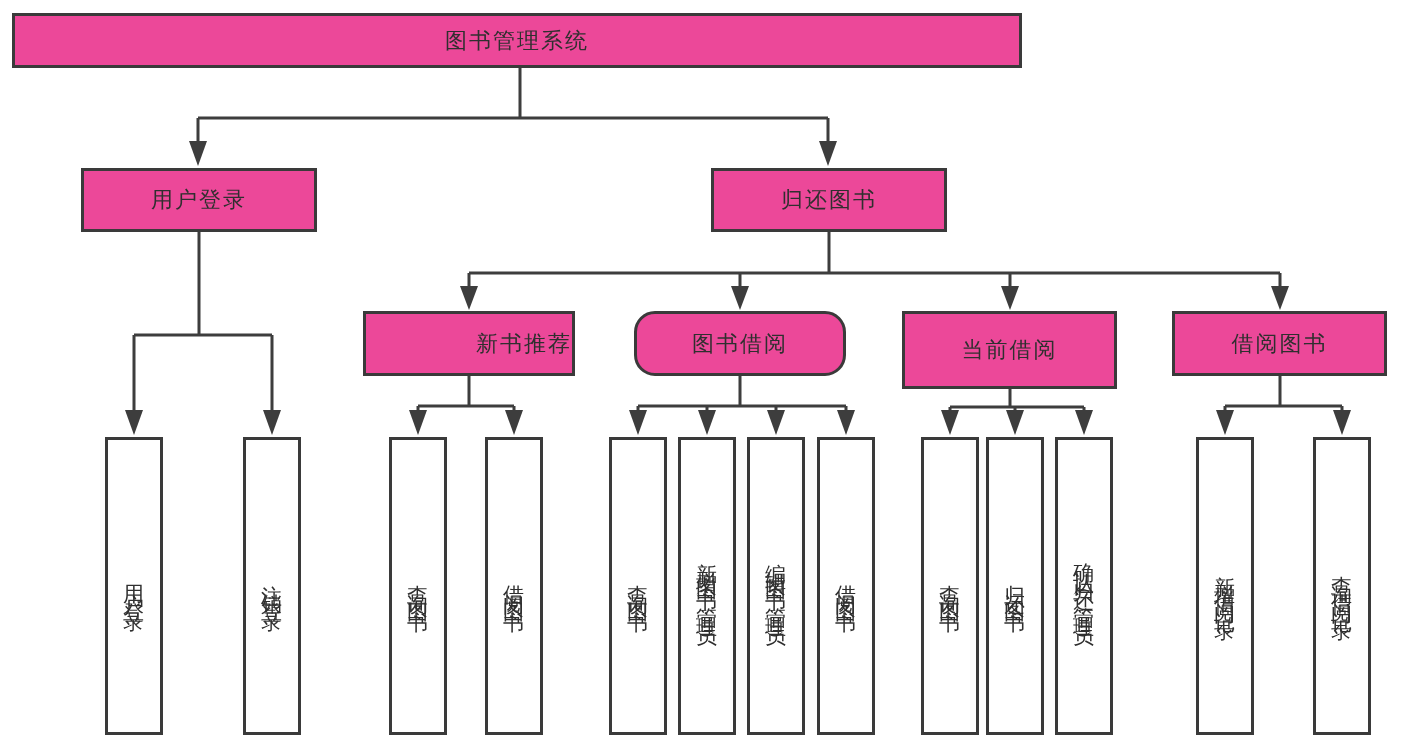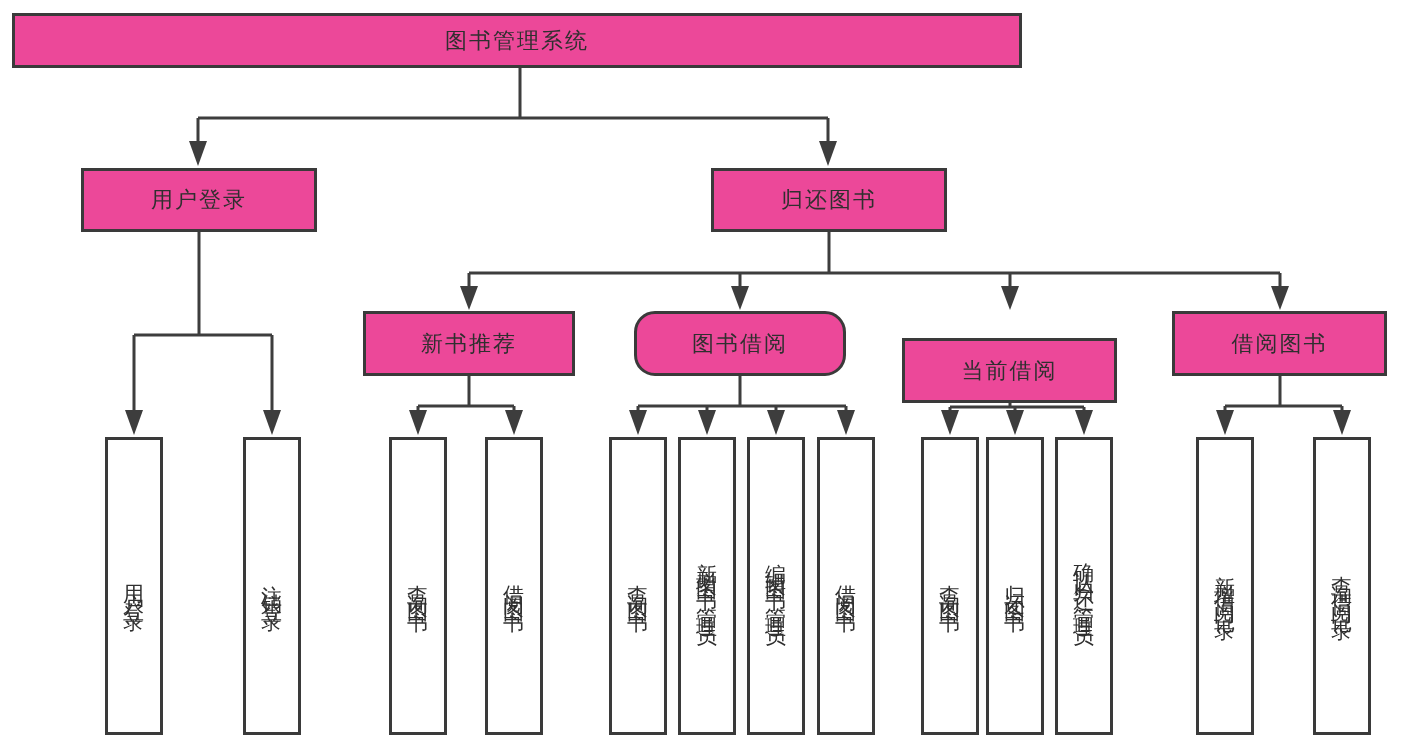--- a/index.html
+++ b/index.html
@@ -81,27 +81,27 @@
     <span>图书管理系统</span>
   </div>
 
   <div class="node" style="left:81px;top:168px;width:236px;height:64px;">
     <span>用户登录</span>
   </div>
   <div class="node" style="left:711px;top:168px;width:236px;height:64px;">
     <span>归还图书</span>
   </div>
 
-  <div class="node" style="left:363px;top:311px;width:212px;height:65px;">
+  <div class="node" style="left:363px;top:311px;width:212px;height:65px;justify-content:flex-end;">
     <span>新书推荐</span>
   </div>
   <div class="node" style="left:634px;top:311px;width:212px;height:65px;border-radius:21px;">
     <span>图书借阅</span>
   </div>
-  <div class="node" style="left:902px;top:311px;width:215px;height:65px;margin-top:27px;">
+  <div class="node" style="left:902px;top:311px;width:215px;height:78px;">
     <span>当前借阅</span>
   </div>
   <div class="node" style="left:1172px;top:311px;width:215px;height:65px;">
     <span>借阅图书</span>
   </div>
 
   <div class="node-v" style="left:105px;top:437px;">
     <span class="vtext">用户登录</span>
   </div>
   <div class="node-v" style="left:243px;top:437px;">

